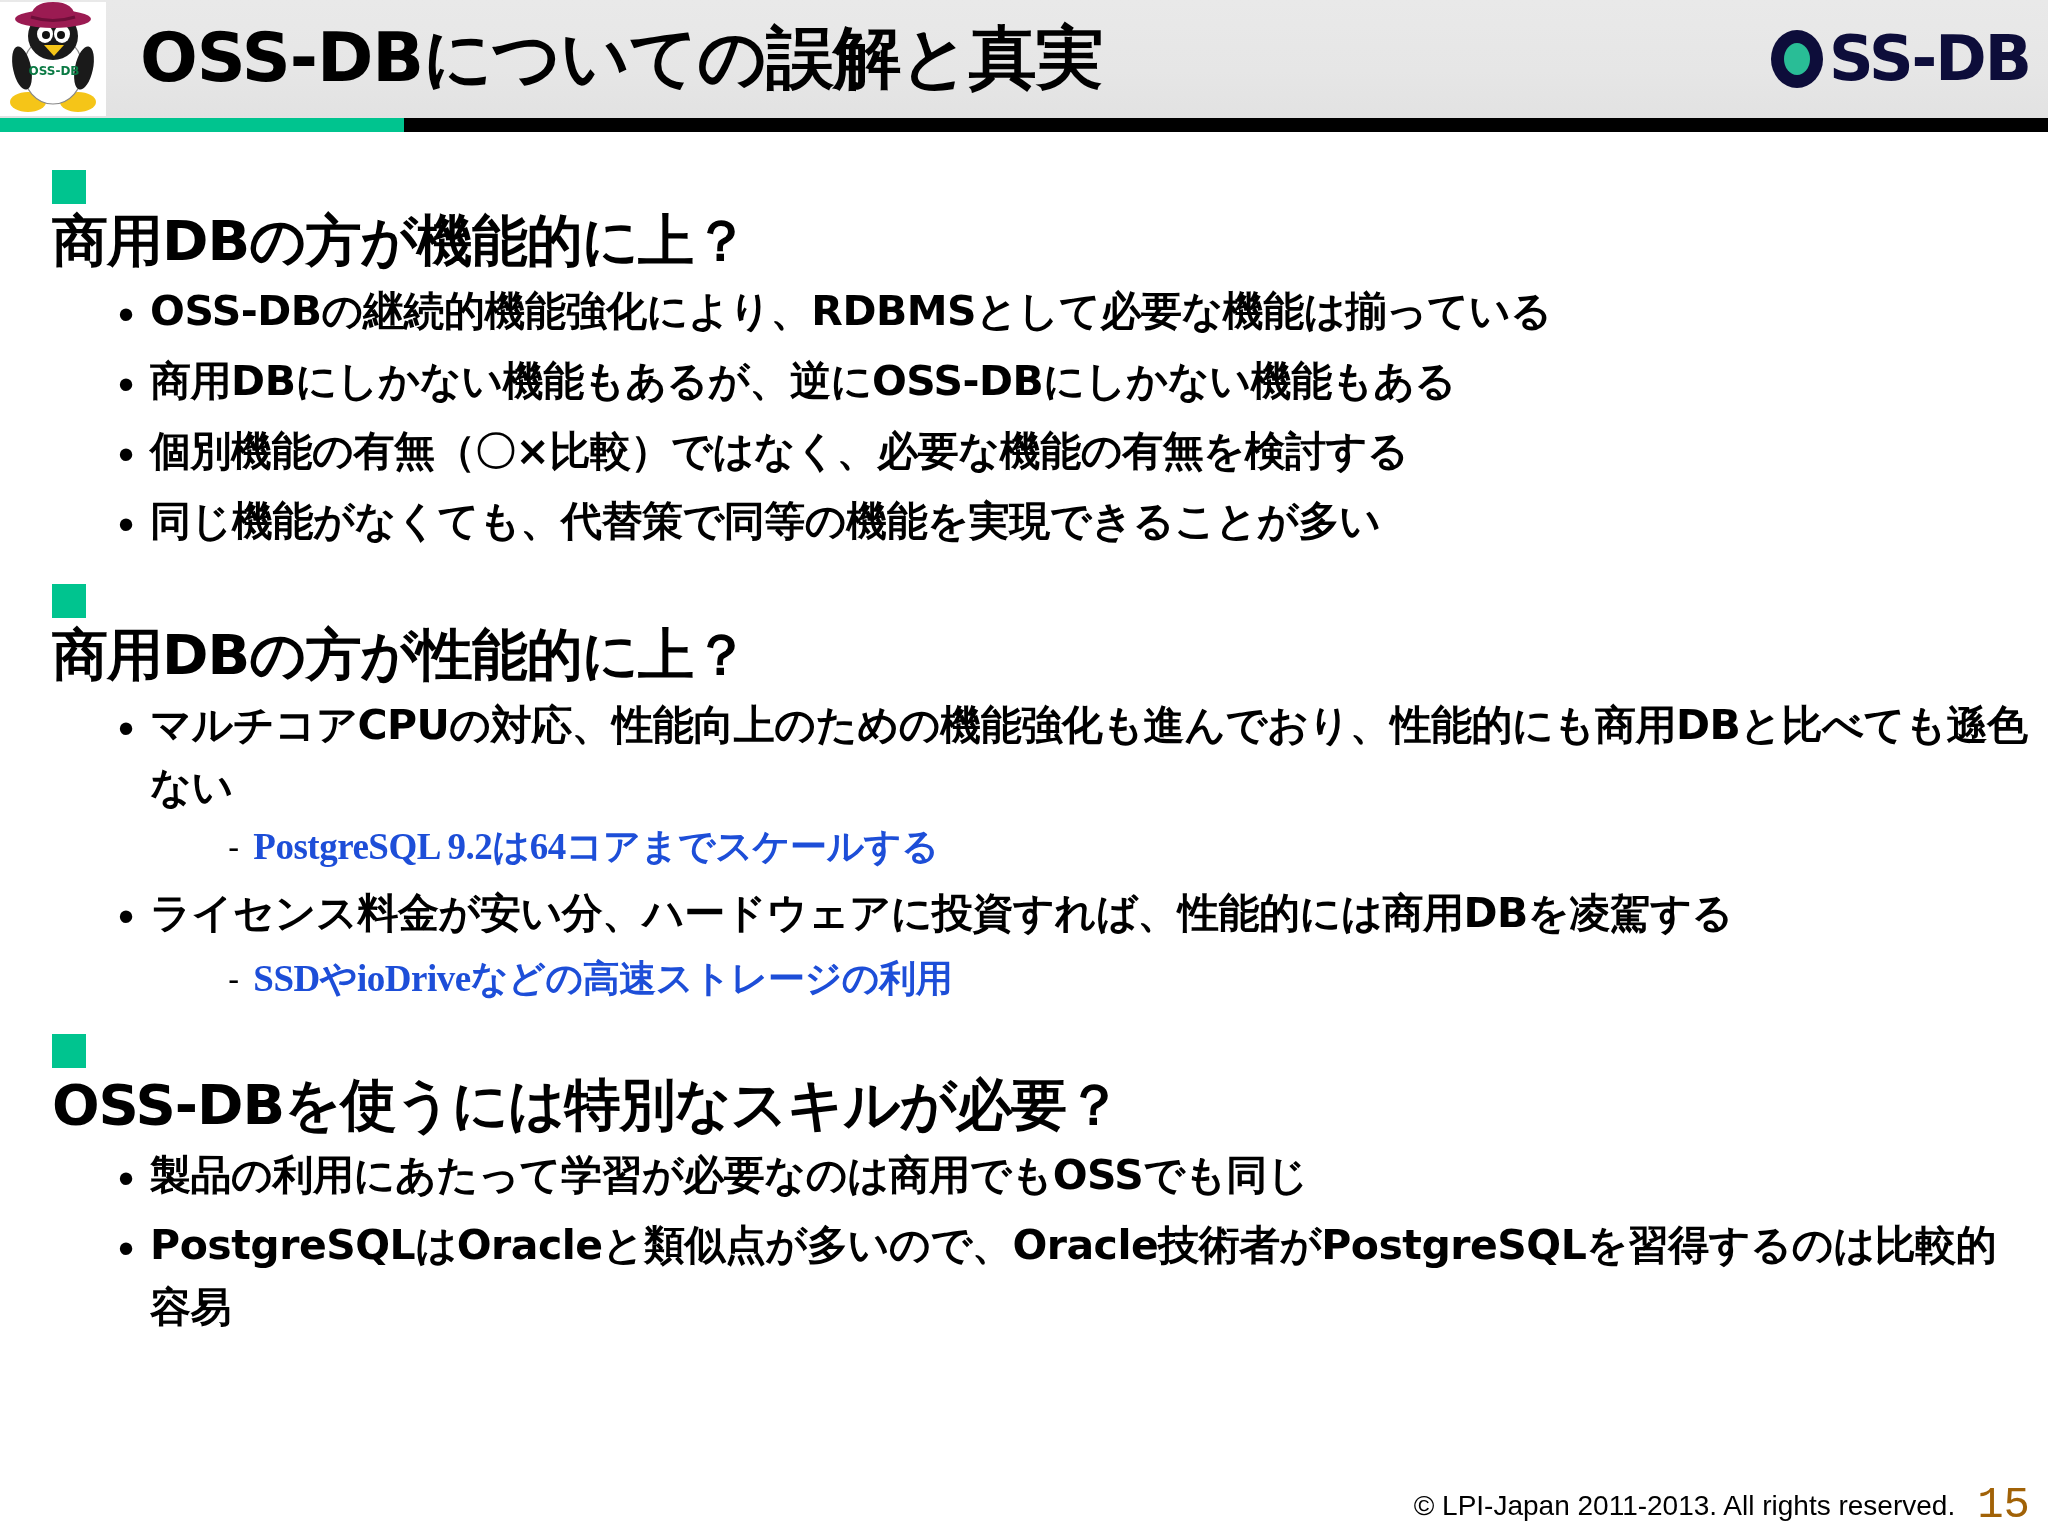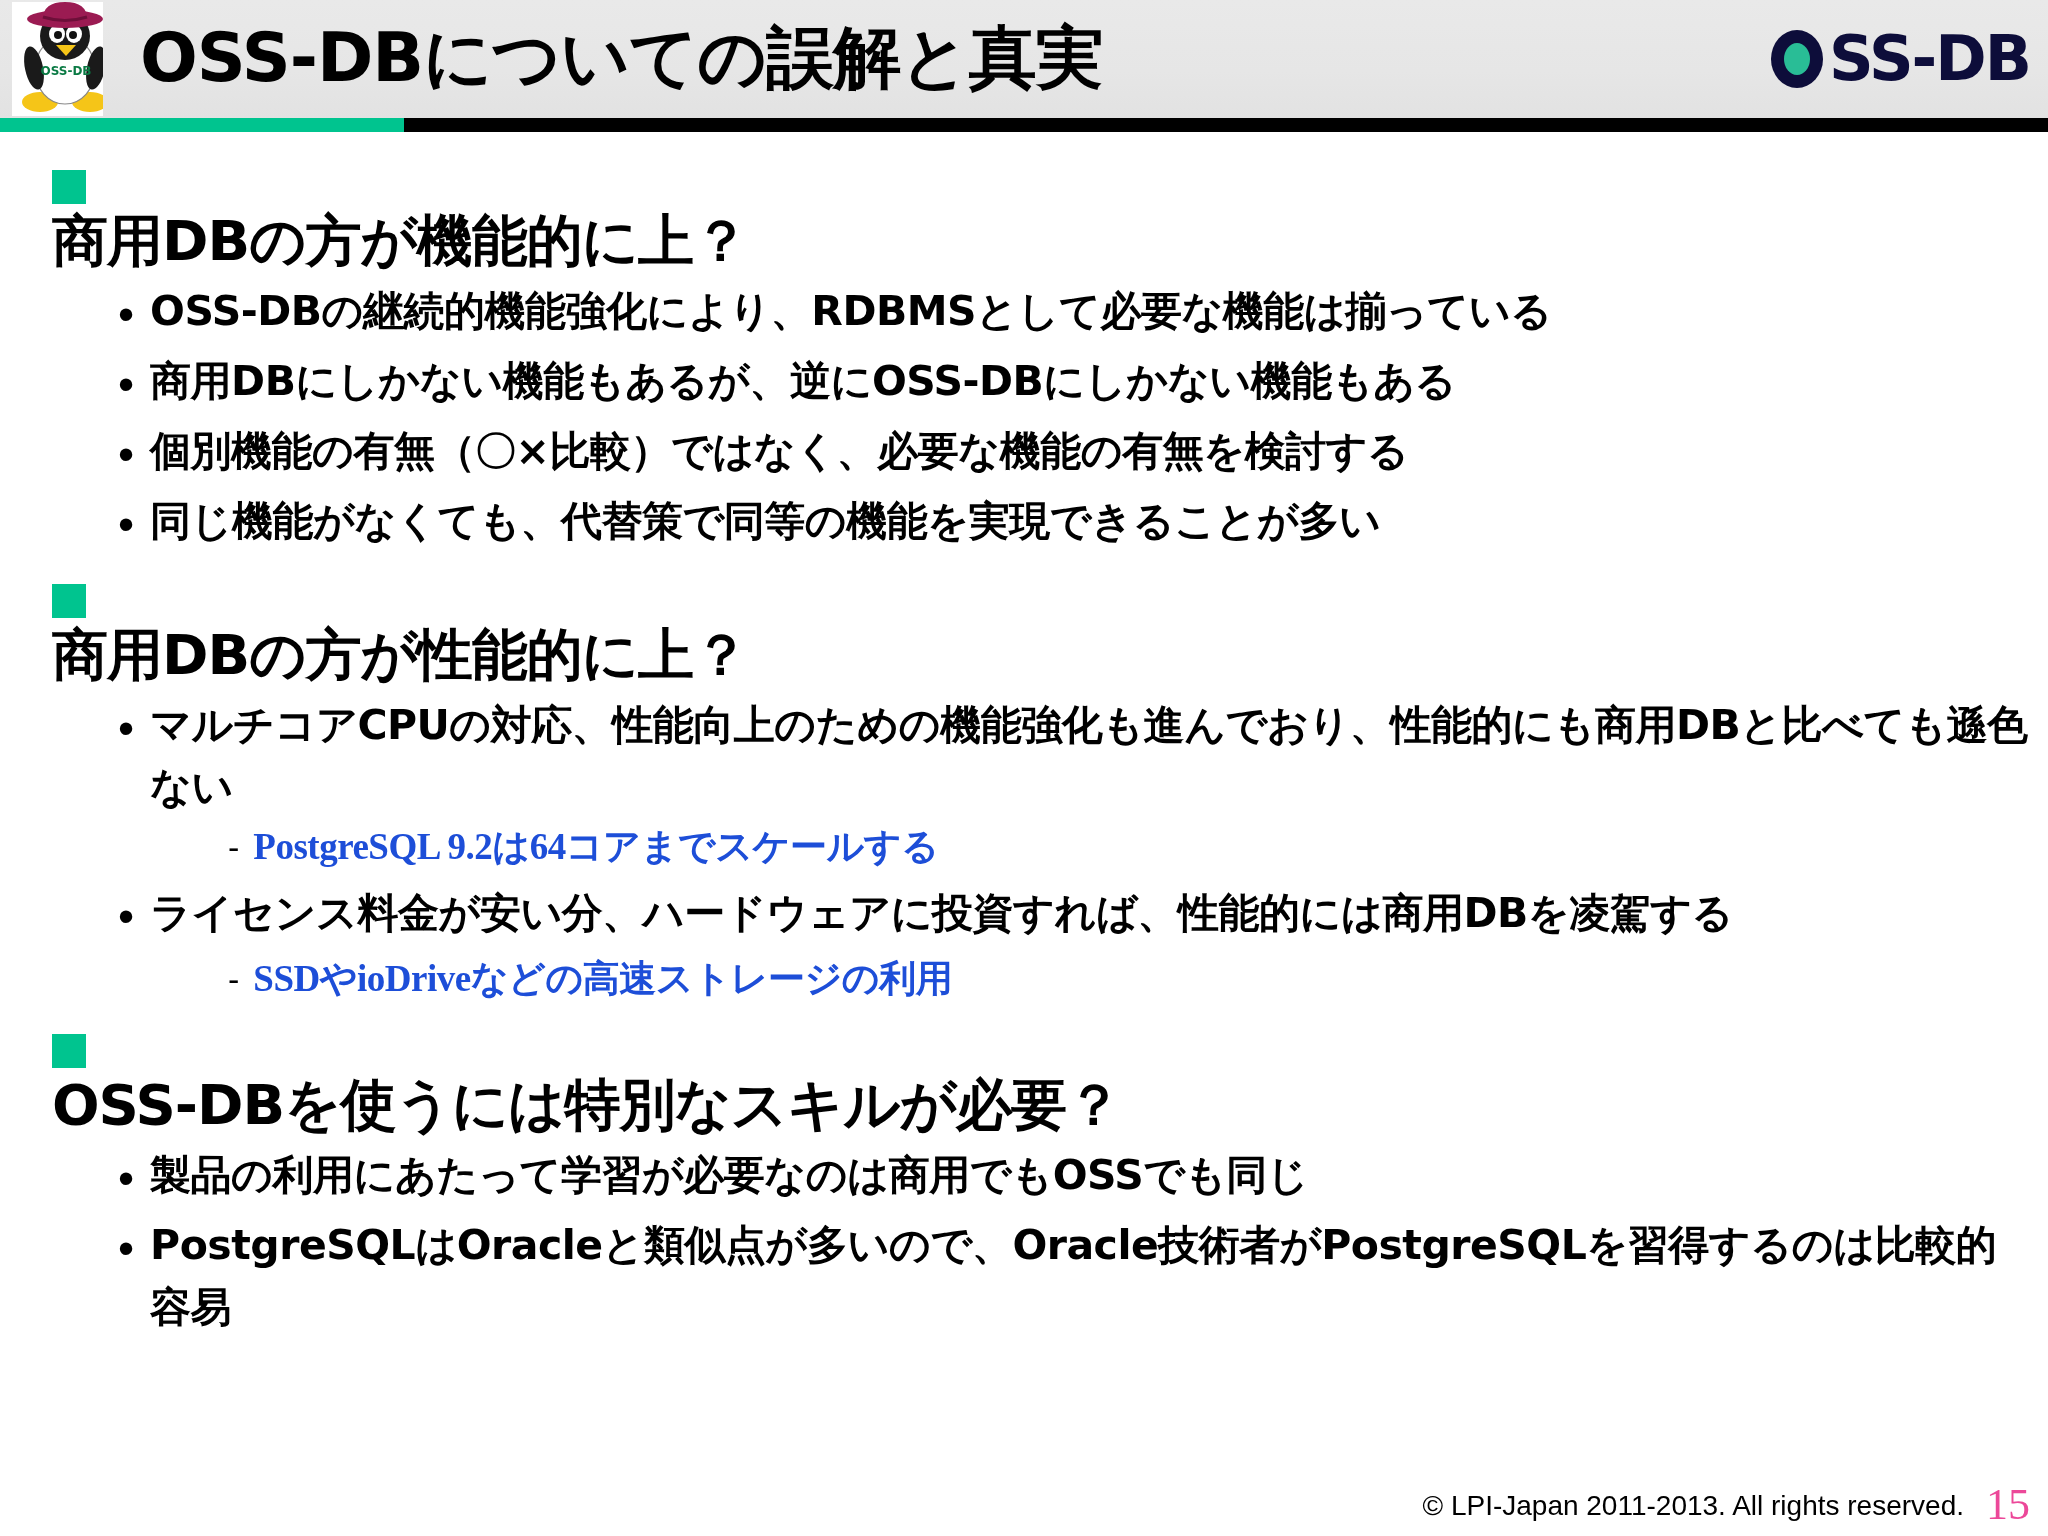--- a/index.html
+++ b/index.html
@@ -21,23 +21,23 @@
     left: 0; top: 0;
     width: 2048px;
     height: 118px;
     background: linear-gradient(to bottom, #e9e9e9 0%, #e6e6e6 60%, #e2e2e2 100%);
     display: flex;
     align-items: center;
     box-sizing: border-box;
   }
   .mascot {
     position: absolute;
-    left: 12px;
+    left: 0;
     top: 2px;
-    width: 91px;
+    width: 106px;
     height: 114px;
     background: #ffffff;
     overflow: hidden;
   }
   .mascot svg { display: block; }
 
   .slide-title {
     position: absolute;
     left: 140px;
     top: 8px;
@@ -182,22 +182,22 @@
   .copyright {
     font-size: 28px;
     color: #000;
     font-family: "Liberation Sans", sans-serif;
     margin-right: 22px;
     margin-bottom: 6px;
     white-space: nowrap;
   }
   .pageno {
     font-size: 44px;
-    color: #ec4899;
-    font-family: Liberation Serif, serif;
+    color: #a16207;
+    font-family: Liberation Mono, monospace;
     line-height: 46px;
   }
 </style>
 </head>
 <body>
 
 <div class="header">
 
   <div class="mascot">
     <svg width="106" height="114" viewBox="0 0 106 114">

